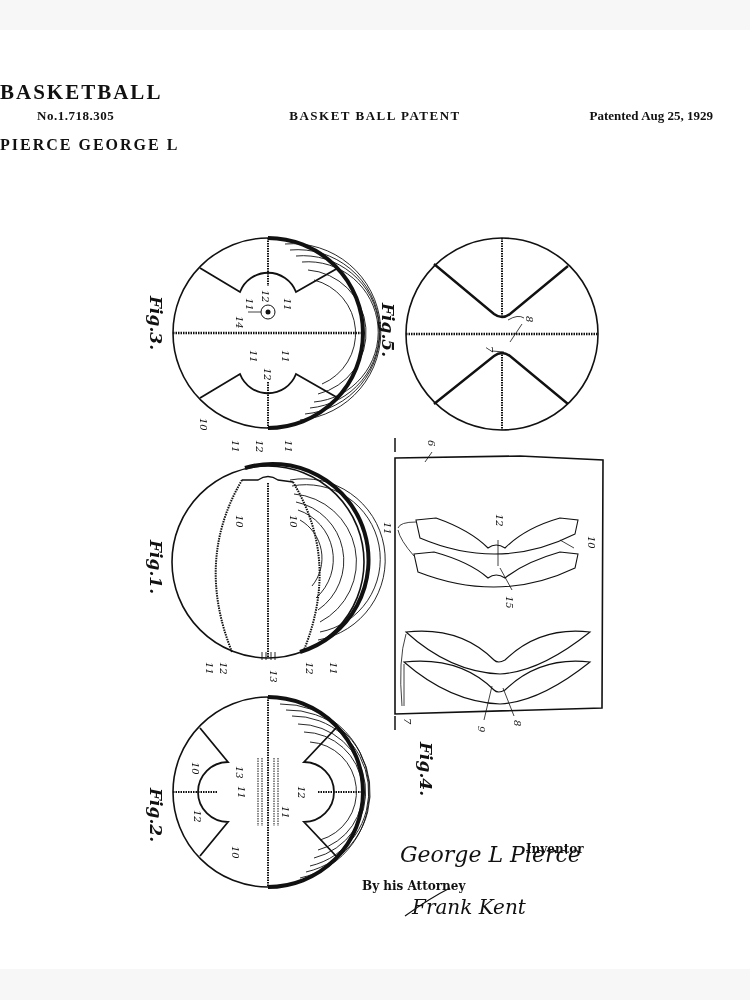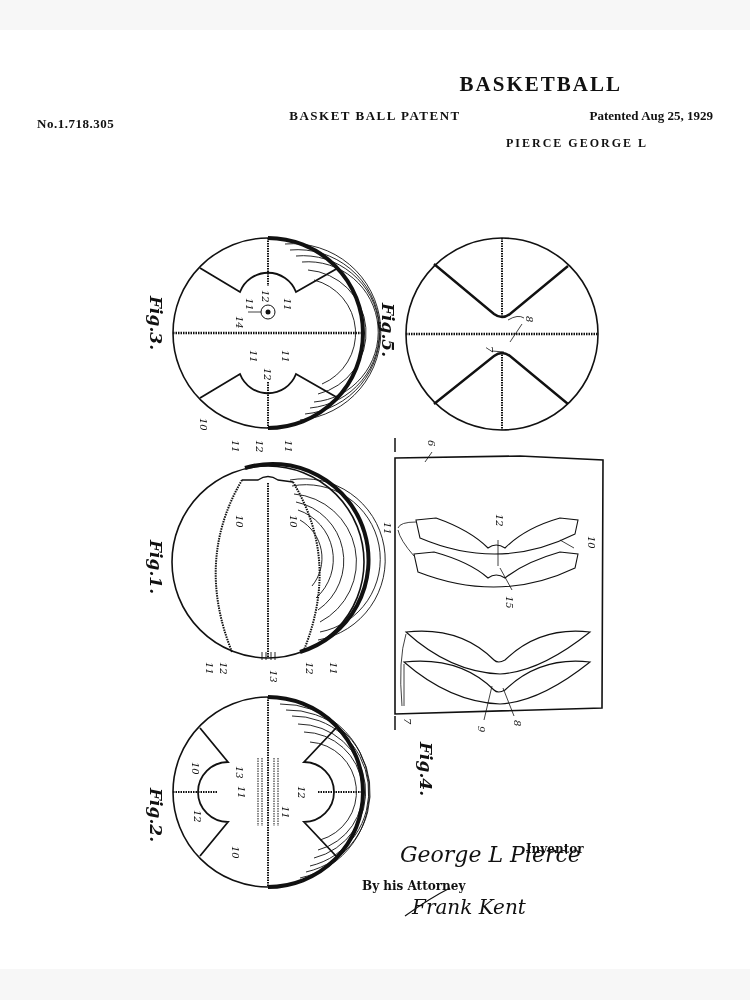--- a/index.html
+++ b/index.html
@@ -1,23 +1,23 @@
 <!DOCTYPE html>
 <html><head>
 <meta charset="utf-8">
 <style>
   html,body{margin:0;padding:0;}
   body{width:750px;height:1000px;background:#f7f7f7;position:relative;overflow:hidden;font-family:"Liberation Serif","DejaVu Serif",serif;color:#111;}
   .sheet{position:absolute;left:0;top:30px;width:750px;height:939px;background:#ffffff;}
-  .title{position:absolute;left:0;width:622px;top:72px;text-align:right;font-size:21px;font-weight:bold;letter-spacing:2px;}
+  .title{position:absolute;left:0;width:622px;top:80px;text-align:left;font-size:21px;font-weight:bold;letter-spacing:2px;}
   .subrow{position:absolute;top:108px;width:750px;height:20px;font-size:13px;font-weight:bold;}
-  .patno{position:absolute;left:37px;letter-spacing:0.5px;margin-top:8px;}
+  .patno{position:absolute;left:37px;letter-spacing:0.5px;}
   .subtitle{position:absolute;left:0;width:750px;text-align:center;letter-spacing:1.5px;}
   .pdate{position:absolute;right:37px;}
-  .inventor{position:absolute;left:0;width:648px;top:136px;text-align:right;font-size:12px;font-weight:bold;letter-spacing:2px;}
+  .inventor{position:absolute;left:0;width:648px;top:136px;text-align:left;font-size:16px;font-weight:bold;letter-spacing:2px;}
   svg.drawing{position:absolute;left:0;top:0;}
   .lbl{font-family:"DejaVu Serif",serif;font-style:italic;font-size:10px;fill:#111;}
   .figlbl{font-family:"DejaVu Serif",serif;font-style:italic;font-weight:bold;font-size:17px;fill:#111;}
   .sig{font-family:"DejaVu Serif",serif;font-style:italic;fill:#111;}
   .gothic{font-family:"DejaVu Serif",serif;font-weight:bold;font-size:12px;fill:#111;}
 </style>
 </head>
 <body>
 
 <div class="sheet"></div>

